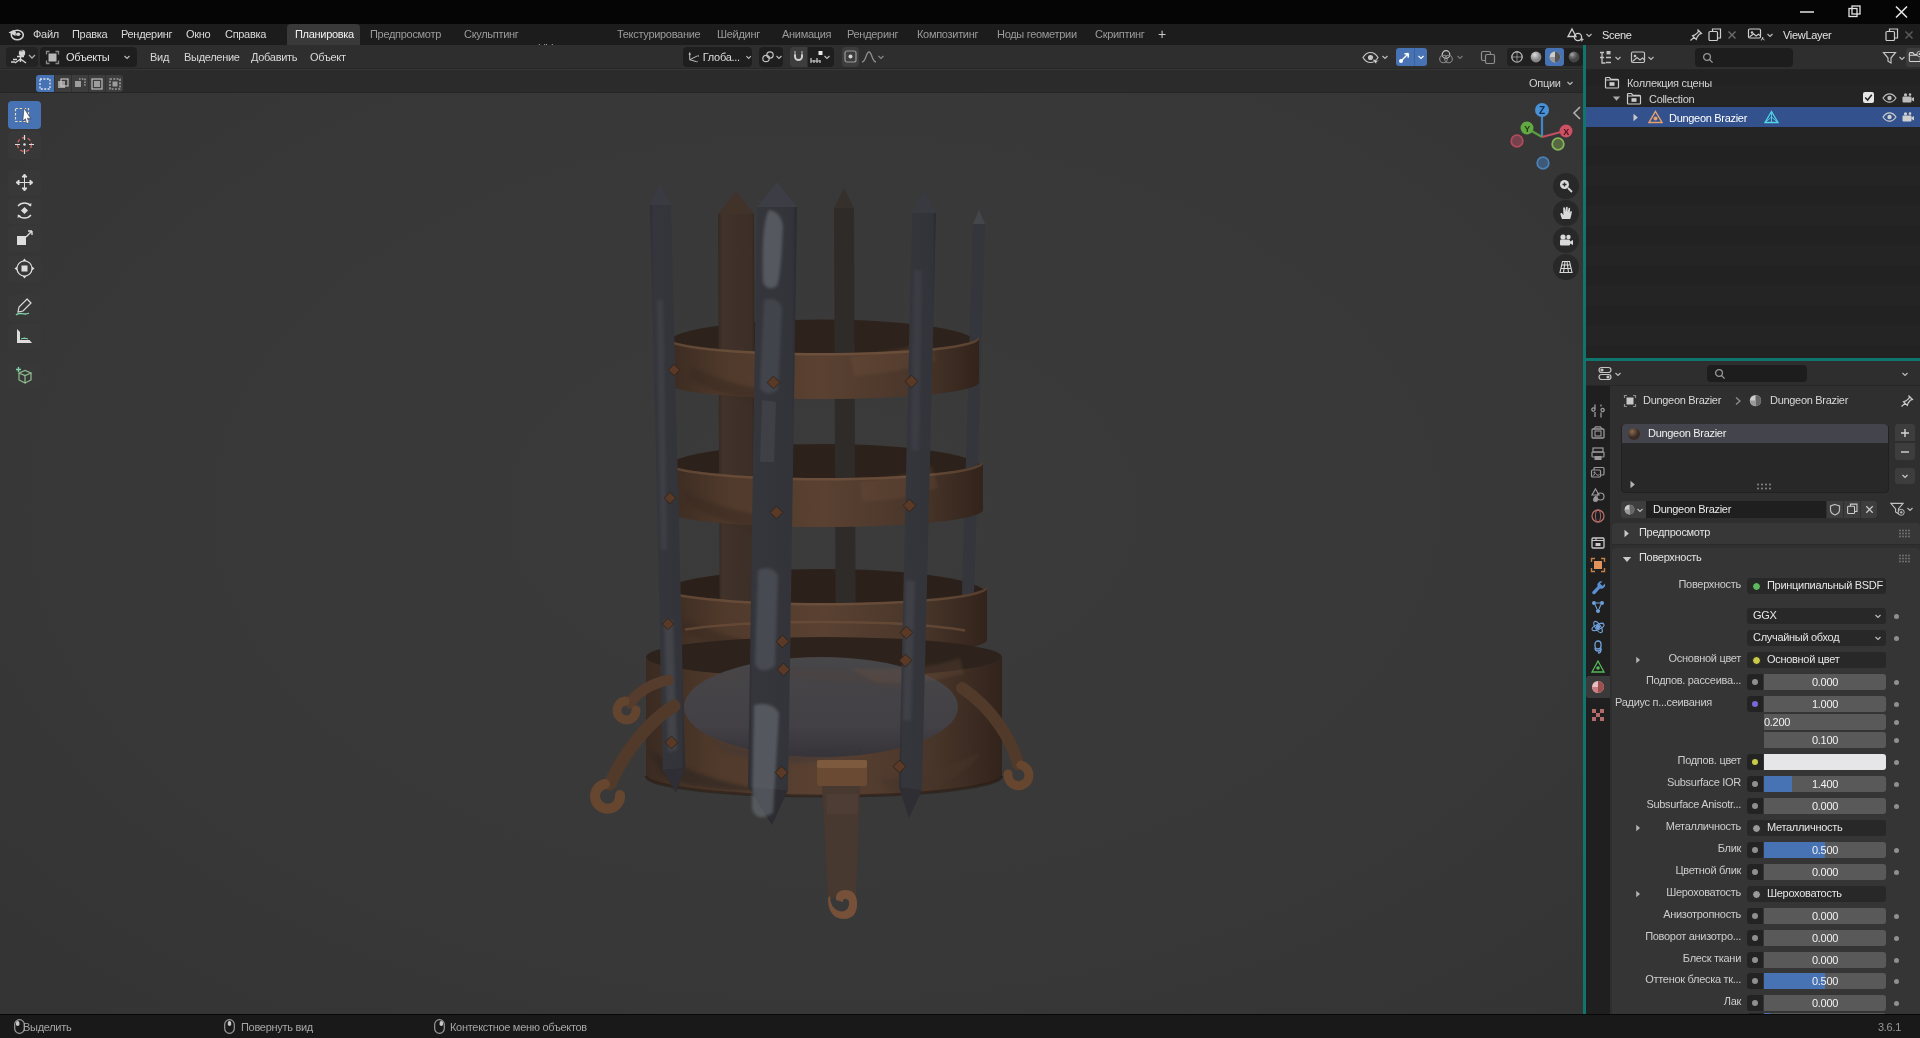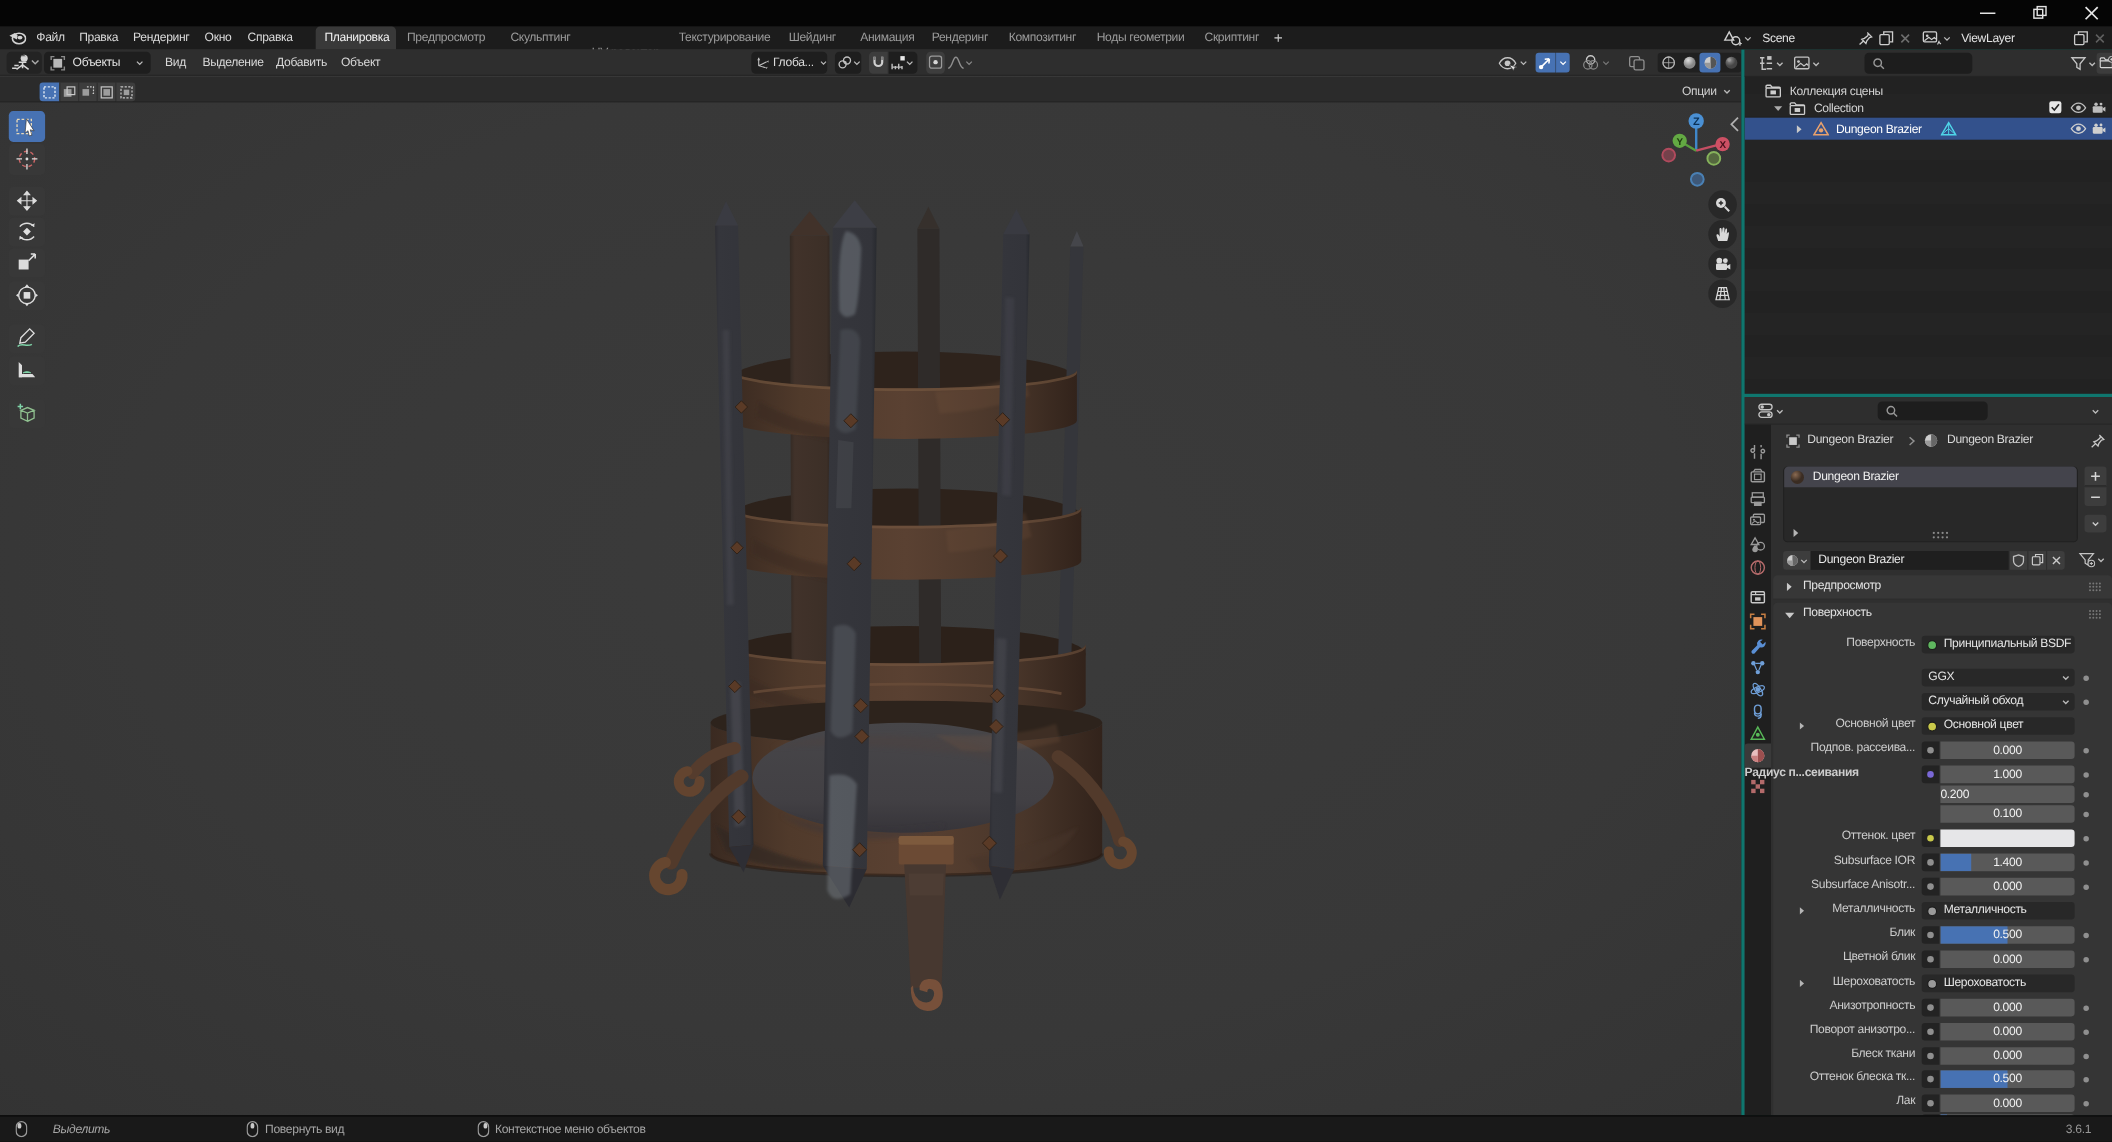--- a/index.html
+++ b/index.html
@@ -885,36 +885,36 @@
     <div class="abs" style="left:161px;top:291px;width:139px;height:16px;background:#282828;border-radius:3px;"></div>
       <div class="abs" style="left:166px;top:294.5px;width:9px;height:9px;border-radius:50%;background:#c9c94a;border:1px solid #1a1a1a;"></div>
       <span class="abs" style="left:181px;top:292px;color:#e5e5e5;">Основной цвет</span>
     <div class="abs" style="left:0px;top:313px;width:155px;height:16px;color:#cccccc;text-align:right;">Подпов. рассеива...</div>
     <div class="abs" style="left:161px;top:313px;width:16px;height:16px;background:#232323;border-radius:3px 0 0 3px;"></div>
       <div class="abs" style="left:166px;top:318px;width:6px;height:6px;border-radius:50%;background:#8f8f8f;"></div>
       <div class="abs" style="left:178px;top:313px;width:122px;height:16px;background:#595959;border-radius:0 3px 3px 0;overflow:hidden;">
         <div style="position:absolute;left:0;top:2px;width:100%;text-align:center;color:#f2f2f2;">0.000</div>
       </div>
     <div class="abs" style="left:308px;top:318.5px;width:5px;height:5px;border-radius:50%;background:#8f8f8f;"></div>
-    <div class="abs" style="left:0px;top:335px;width:155px;height:16px;color:#cccccc;text-align:left;font-weight:bold;">Радиус п...сеивания</div>
+    <div class="abs" style="left:0px;top:335px;width:155px;height:16px;color:#cccccc;text-align:center;">Радиус п...сеивания</div>
     <div class="abs" style="left:161px;top:335px;width:16px;height:16px;background:#232323;border-radius:3px 0 0 3px;"></div>
       <div class="abs" style="left:166px;top:340px;width:6px;height:6px;border-radius:50%;background:#7a68d6;"></div>
       <div class="abs" style="left:178px;top:335px;width:122px;height:16px;background:#595959;border-radius:0 3px 3px 0;overflow:hidden;">
         <div style="position:absolute;left:0;top:2px;width:100%;text-align:center;color:#f2f2f2;">1.000</div>
       </div>
     <div class="abs" style="left:308px;top:340.5px;width:5px;height:5px;border-radius:50%;background:#8f8f8f;"></div>
     <div class="abs" style="left:178px;top:353px;width:122px;height:16px;background:#595959;border-radius:0 3px 3px 0;overflow:hidden;">
         <div style="position:absolute;left:0;top:2px;width:100%;color:#f2f2f2;">0.200</div>
       </div>
     <div class="abs" style="left:308px;top:358.5px;width:5px;height:5px;border-radius:50%;background:#8f8f8f;"></div>
     <div class="abs" style="left:178px;top:371px;width:122px;height:16px;background:#595959;border-radius:0 3px 3px 0;overflow:hidden;">
         <div style="position:absolute;left:0;top:2px;width:100%;text-align:center;color:#f2f2f2;">0.100</div>
       </div>
     <div class="abs" style="left:308px;top:376.5px;width:5px;height:5px;border-radius:50%;background:#8f8f8f;"></div>
-    <div class="abs" style="left:0px;top:393px;width:155px;height:16px;color:#cccccc;text-align:right;">Оттенок. цвет</div>
+    <div class="abs" style="left:0px;top:393px;width:155px;height:16px;color:#cccccc;text-align:right;">Подпов. цвет</div>
     <div class="abs" style="left:161px;top:393px;width:16px;height:16px;background:#232323;border-radius:3px 0 0 3px;"></div>
       <div class="abs" style="left:166px;top:398px;width:6px;height:6px;border-radius:50%;background:#c9c94a;"></div>
       <div class="abs" style="left:178px;top:393px;width:122px;height:16px;background:#e6e6e8;border-radius:0 3px 3px 0;"></div>
     <div class="abs" style="left:308px;top:398.5px;width:5px;height:5px;border-radius:50%;background:#8f8f8f;"></div>
     <div class="abs" style="left:0px;top:415px;width:155px;height:16px;color:#cccccc;text-align:right;">Subsurface IOR</div>
     <div class="abs" style="left:161px;top:415px;width:16px;height:16px;background:#232323;border-radius:3px 0 0 3px;"></div>
       <div class="abs" style="left:166px;top:420px;width:6px;height:6px;border-radius:50%;background:#8f8f8f;"></div>
       <div class="abs" style="left:178px;top:415px;width:122px;height:16px;background:#595959;border-radius:0 3px 3px 0;overflow:hidden;">
         <div style="position:absolute;left:0;top:0;width:23.0%;height:16px;background:#4772b3;"></div>
         <div style="position:absolute;left:0;top:2px;width:100%;text-align:center;color:#f2f2f2;">1.400</div>
@@ -999,21 +999,21 @@
       </div>
     </div>
 </div>
 
 <div class="abs" style="left:0;top:1014px;width:1920px;height:24px;background:#191919;border-top:1px solid #080808;">
   <div class="abs" style="left:0;top:0;height:24px;width:100%;color:#a5a5a5;">
     <svg class="abs" style="left:14px;top:4px;" width="11" height="15" viewBox="0 0 11 15">
         <rect x="0.7" y="0.7" width="9.6" height="13.6" rx="4.8" fill="none" stroke="#9a9a9a" stroke-width="1.2"></rect>
         <rect x="2" y="2" width="3.4" height="5" rx="1.7" fill="#c9c9c9"></rect>
       </svg>
-    <span class="abs" style="left:48px;top:6px;font-style:italic;">Выделить</span>
+    <span class="abs" style="left:23px;top:6px;">Выделить</span>
     <svg class="abs" style="left:224px;top:4px;" width="11" height="15" viewBox="0 0 11 15">
         <rect x="0.7" y="0.7" width="9.6" height="13.6" rx="4.8" fill="none" stroke="#9a9a9a" stroke-width="1.2"></rect>
         <rect x="3.8" y="2" width="3.4" height="5" rx="1.7" fill="#c9c9c9"></rect>
       </svg>
     <span class="abs" style="left:241px;top:6px;">Повернуть вид</span>
     <svg class="abs" style="left:434px;top:4px;" width="11" height="15" viewBox="0 0 11 15">
         <rect x="0.7" y="0.7" width="9.6" height="13.6" rx="4.8" fill="none" stroke="#9a9a9a" stroke-width="1.2"></rect>
         <rect x="5.6" y="2" width="3.4" height="5" rx="1.7" fill="#c9c9c9"></rect>
       </svg>
     <span class="abs" style="left:450px;top:6px;">Контекстное меню объектов</span>

